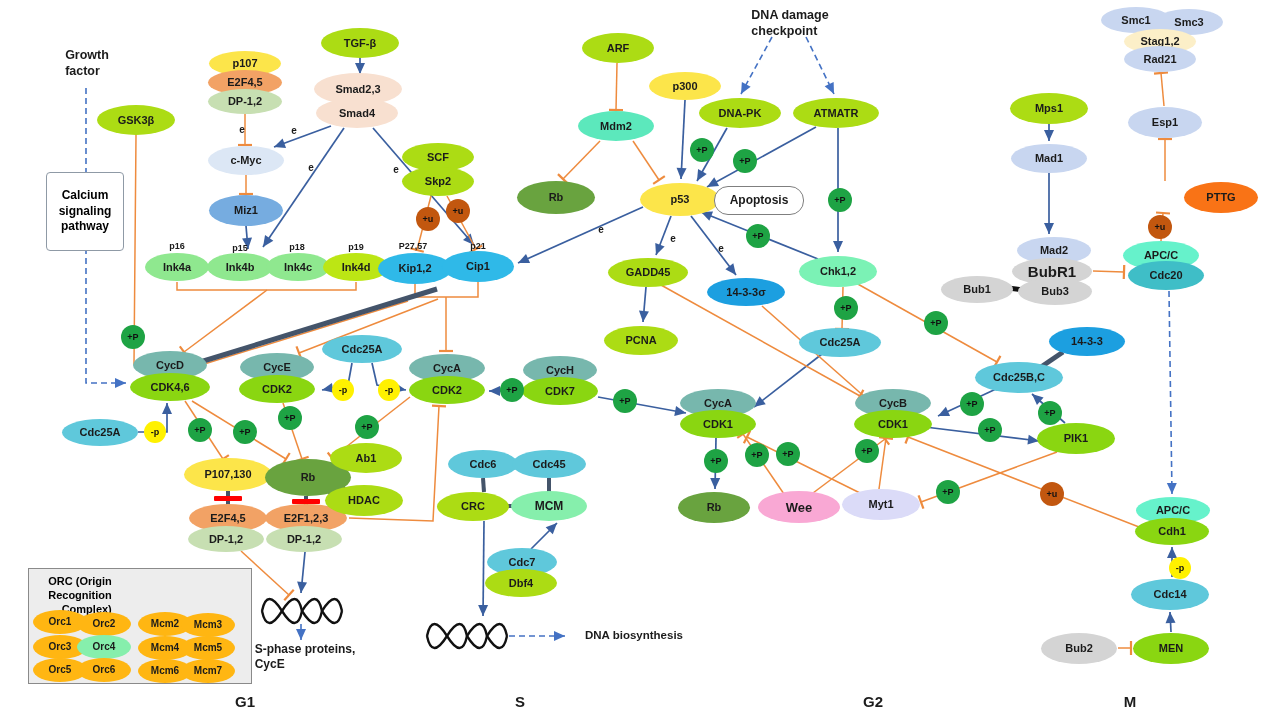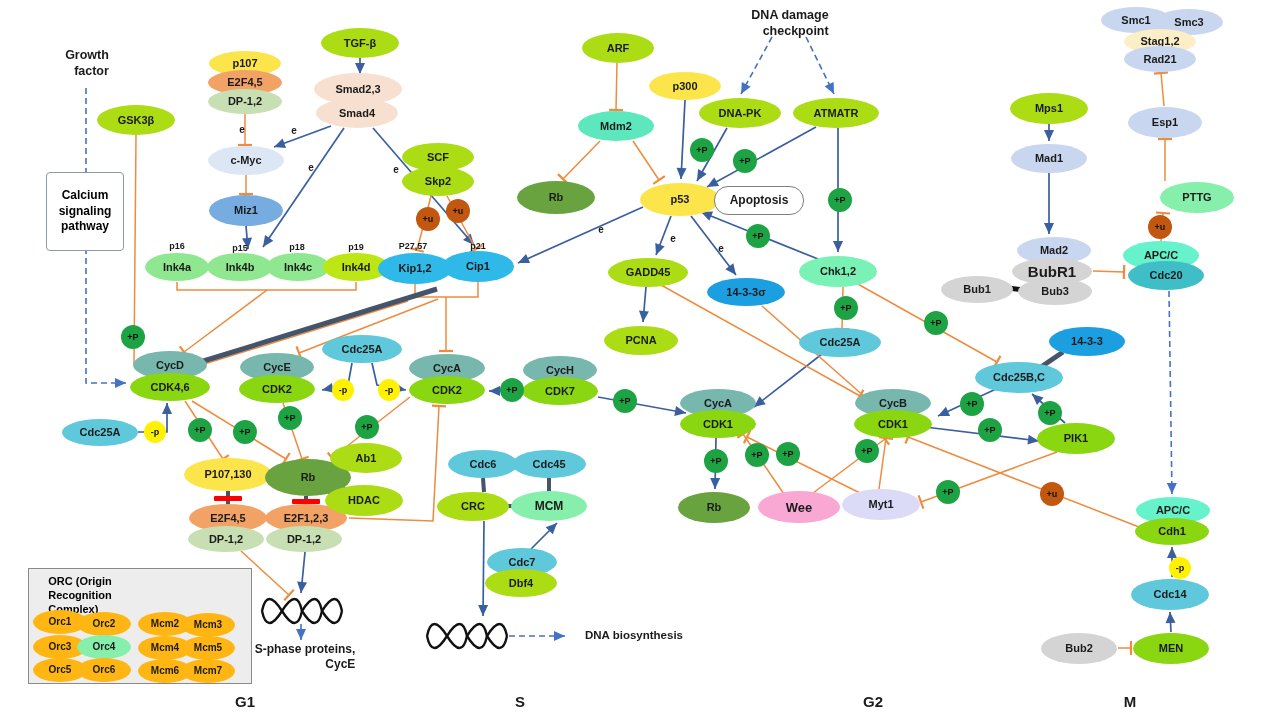--- a/index.html
+++ b/index.html
@@ -5,28 +5,28 @@
   html,body{margin:0;padding:0;background:#fff;}
   #diagram{position:relative;width:1280px;height:720px;background:#fff;overflow:hidden;
            font-family:"Liberation Sans", sans-serif;}
   #edge-layer{position:absolute;left:0;top:0;z-index:0;}
   .node{position:absolute;display:flex;align-items:center;justify-content:center;
         border-radius:50%;font-weight:bold;color:#1b1b1b;z-index:2;line-height:1;}
   .pill{border-radius:14px;background:#fff;border:1.6px solid #7f7f7f;}
   .badge{position:absolute;display:flex;align-items:center;justify-content:center;
          border-radius:50%;font-weight:bold;font-size:9px;color:#111;z-index:4;}
   .txt{position:absolute;font-weight:bold;color:#1b1b1b;white-space:pre-line;
-       text-align:right;transform:translateX(-50%);z-index:2;line-height:1.25;}
+       text-align:left;transform:translateX(-50%);z-index:2;line-height:1.25;}
   .redbar{position:absolute;background:#FF0000;z-index:5;border-radius:1px;}
   #calcium-box{position:absolute;left:46px;top:172px;width:76px;height:77px;border-radius:4px;
        background:#fff;border:1.6px solid #8f9aa6;z-index:2;display:flex;align-items:center;
        justify-content:center;text-align:center;font-weight:bold;font-size:12px;white-space:pre-line;line-height:1.3;}
   #orc-box{position:absolute;left:28px;top:568px;width:222px;height:114px;background:#EDEDED;
        border:1.2px solid #8a8a8a;z-index:1;}
-  .orc-header{position:absolute;font-weight:bold;font-size:11px;text-align:left;
+  .orc-header{position:absolute;font-weight:bold;font-size:11px;text-align:right;
        transform:translateX(-50%);white-space:pre-line;z-index:2;line-height:1.25;}
 </style>
 </head>
 <body>
 
 <div id="diagram">
   <svg id="edge-layer" width="1280" height="720">
       <polyline points="360,58 360,74" fill="none" stroke="#3A5F9F" stroke-width="1.7"></polyline>
       <polygon points="360,74 365,63 355,63" fill="#3A5F9F"></polygon>
       <polyline points="331,126 274,147" fill="none" stroke="#3A5F9F" stroke-width="1.7"></polyline>
@@ -236,21 +236,21 @@
       <div class="node" style="left: 1011px; top: 143.5px; width: 76px; height: 29px; background: rgb(200, 214, 240); font-size: 11px;">Mad1</div>
       <div class="node" style="left: 1017px; top: 236.5px; width: 74px; height: 27px; background: rgb(200, 214, 240); font-size: 11px;">Mad2</div>
       <div class="node" style="left: 1012px; top: 257.5px; width: 80px; height: 27px; background: rgb(212, 212, 212); font-size: 15px;">BubR1</div>
       <div class="node" style="left: 1018px; top: 277.5px; width: 74px; height: 27px; background: rgb(212, 212, 212); font-size: 11px;">Bub3</div>
       <div class="node" style="left: 941px; top: 275.5px; width: 72px; height: 27px; background: rgb(212, 212, 212); font-size: 11px;">Bub1</div>
       <div class="node" style="left: 1101px; top: 7px; width: 70px; height: 26px; background: rgb(200, 214, 240); font-size: 11px;">Smc1</div>
       <div class="node" style="left: 1155px; top: 9px; width: 68px; height: 26px; background: rgb(200, 214, 240); font-size: 11px;">Smc3</div>
       <div class="node" style="left: 1124px; top: 28.5px; width: 72px; height: 25px; background: rgb(252, 239, 200); font-size: 11px;">Stag1,2</div>
       <div class="node" style="left: 1124px; top: 46px; width: 72px; height: 26px; background: rgb(200, 214, 240); font-size: 11px;">Rad21</div>
       <div class="node" style="left: 1128px; top: 106.5px; width: 74px; height: 31px; background: rgb(200, 214, 240); font-size: 11px;">Esp1</div>
-      <div class="node" style="left: 1160px; top: 181.5px; width: 74px; height: 31px; background: #86efac; font-size: 11px;">PTTG</div>
+      <div class="node" style="left: 1184px; top: 181.5px; width: 74px; height: 31px; background: #f97316; font-size: 11px;">PTTG</div>
       <div class="node" style="left: 1123px; top: 240.5px; width: 76px; height: 29px; background: rgb(102, 242, 203); font-size: 11px;">APC/C</div>
       <div class="node" style="left: 1128px; top: 260.5px; width: 76px; height: 29px; background: rgb(63, 190, 199); font-size: 11px;">Cdc20</div>
       <div class="node" style="left: 1136px; top: 496.5px; width: 74px; height: 27px; background: rgb(102, 242, 203); font-size: 11px;">APC/C</div>
       <div class="node" style="left: 1135px; top: 517.5px; width: 74px; height: 27px; background: rgb(138, 214, 17); font-size: 11px;">Cdh1</div>
       <div class="node" style="left: 1131px; top: 578.5px; width: 78px; height: 31px; background: rgb(95, 200, 219); font-size: 11px;">Cdc14</div>
       <div class="node" style="left: 1133px; top: 632.5px; width: 76px; height: 31px; background: rgb(138, 214, 17); font-size: 11px;">MEN</div>
       <div class="node" style="left: 1041px; top: 632.5px; width: 76px; height: 31px; background: rgb(212, 212, 212); font-size: 11px;">Bub2</div>
       <div class="node" style="left: 133px; top: 351px; width: 74px; height: 28px; background: rgb(119, 183, 173); font-size: 11px;">CycD</div>
       <div class="node" style="left: 130px; top: 373px; width: 80px; height: 28px; background: rgb(138, 214, 17); font-size: 11px;">CDK4,6</div>
       <div class="node" style="left: 62px; top: 418.5px; width: 76px; height: 27px; background: rgb(95, 200, 219); font-size: 11px;">Cdc25A</div>

